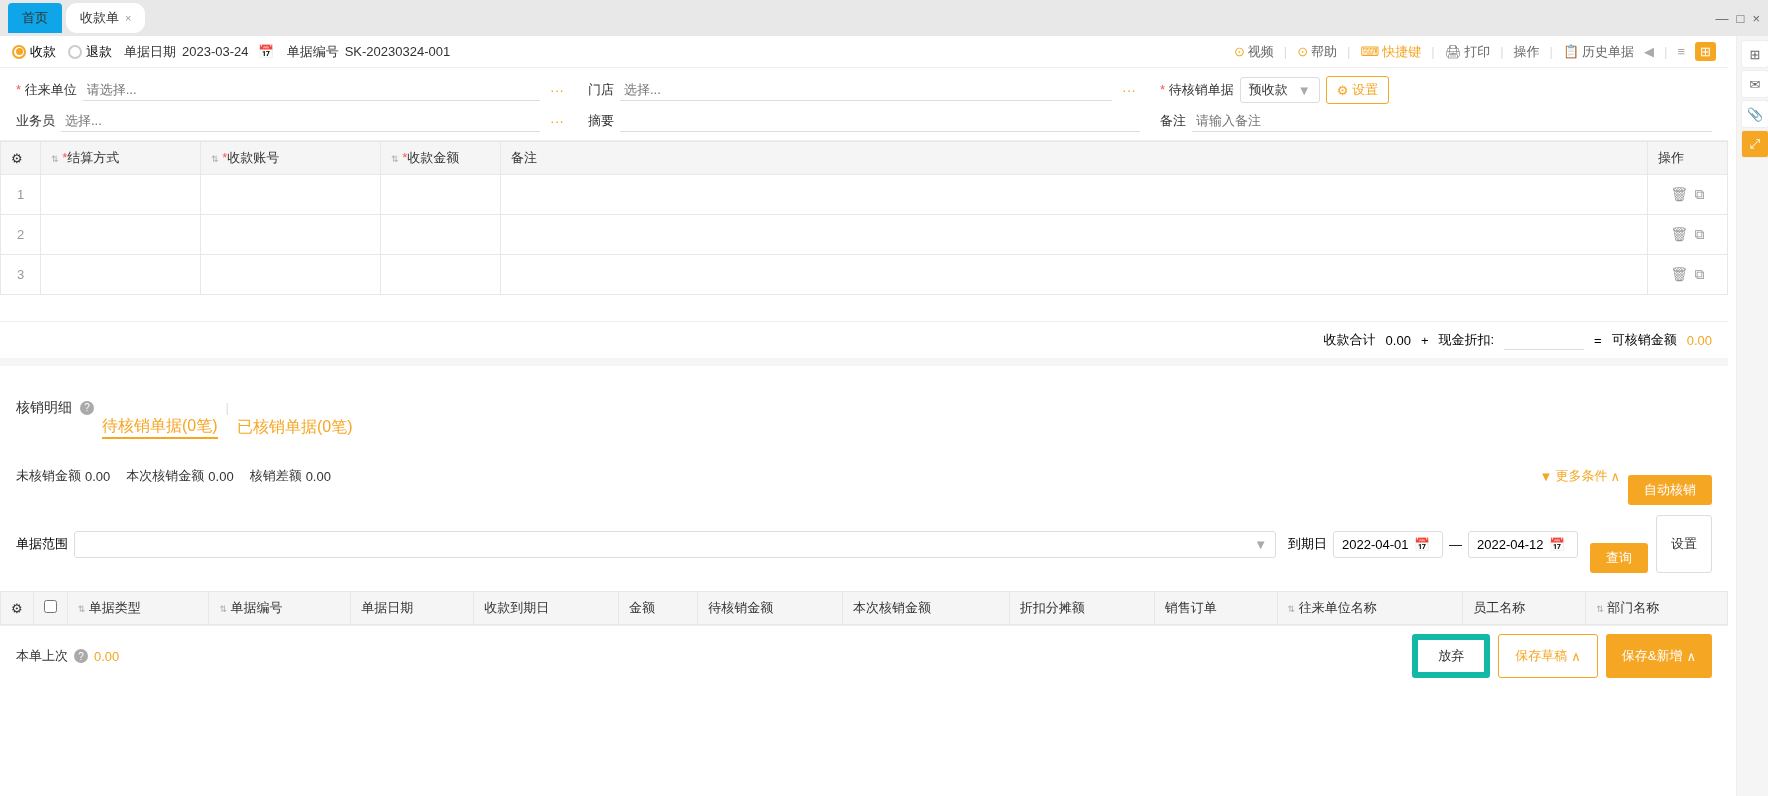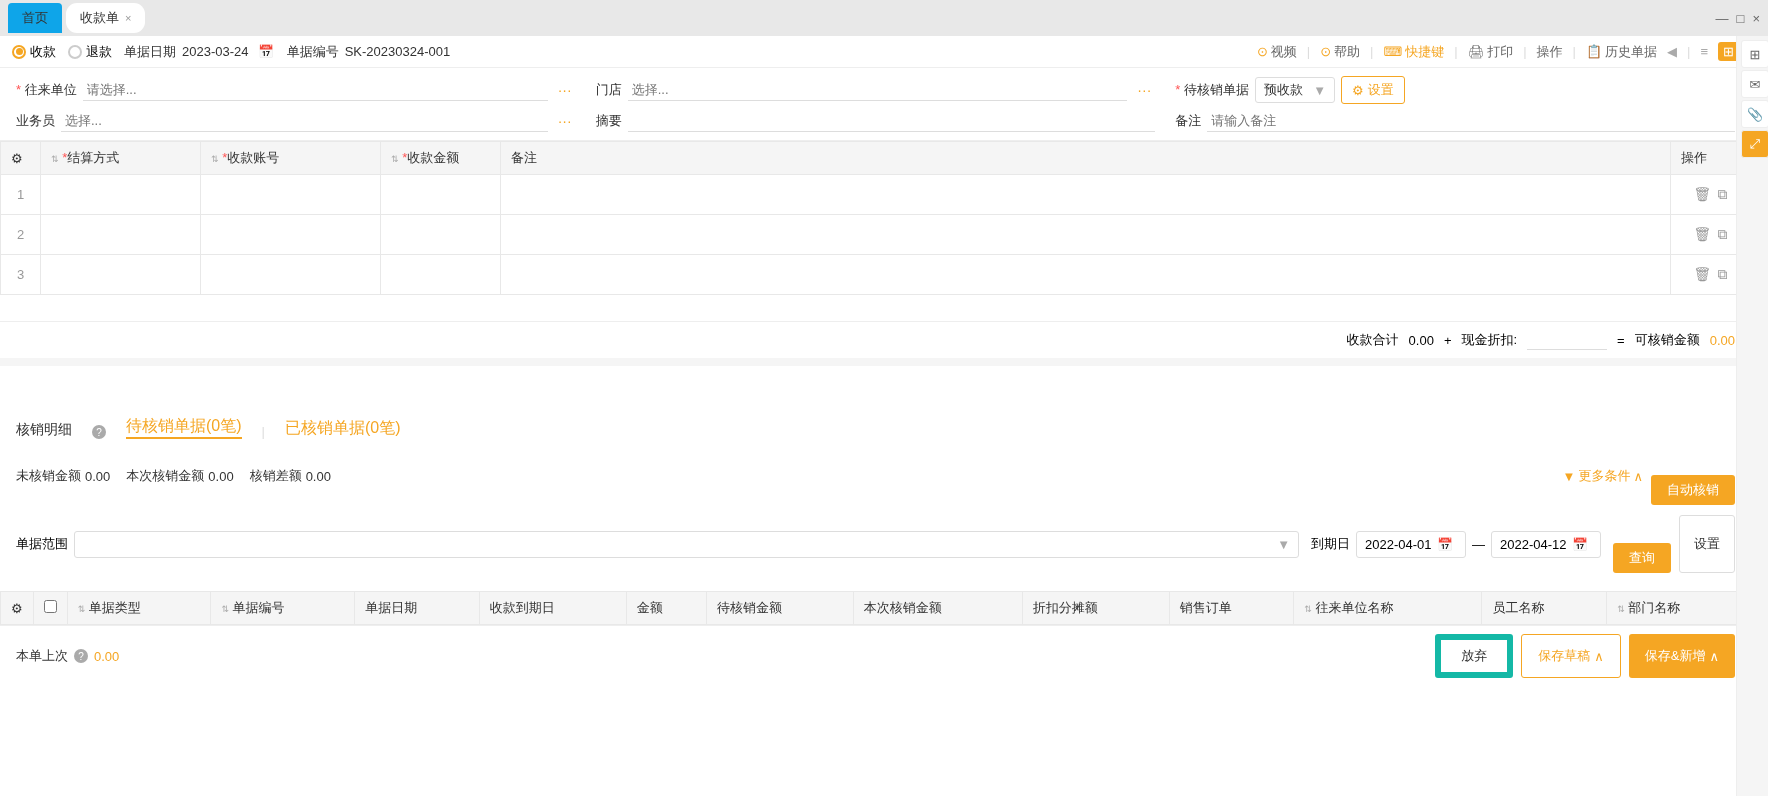--- a/index.html
+++ b/index.html
@@ -188,21 +188,21 @@
       flex-shrink: 0;
     }
 
     
     .verify-section {
       background: #fff;
       padding: 10px 16px;
       flex-shrink: 0;
     }
     .verify-header {
-      display: flex; align-items: flex-end; gap: 20px;
+      display: flex; align-items: center; gap: 8px;
       margin-bottom: 8px;
     }
     .verify-title {
       font-size: 14px; font-weight: 500; color: #333;
     }
     .verify-tab {
       color: #f5a623; cursor: pointer; font-size: 16px; margin-top: 40px;
     }
     .verify-tab.active { border-bottom: 2px solid #f5a623; }
     .verify-stats {
@@ -318,21 +318,21 @@
       <span>收款单</span>
       <span class="tab-close">×</span>
     </div>
     <div class="tab-bar-right">
       <span style="cursor:pointer;color:#666;">—</span>
       <span style="cursor:pointer;color:#666;">□</span>
       <span style="cursor:pointer;color:#666;">×</span>
     </div>
   </div>
 
-  <div class="main-wrap" style="padding-right:17px;">
+  <div class="main-wrap" style="padding-right:40px;">
 
     <div class="toolbar">
       <div class="radio-group">
         <div class="radio-item">
           <div class="radio-dot checked"></div>
           <span>收款</span>
         </div>
         <div class="radio-item">
           <div class="radio-dot"></div>
           <span>退款</span>

